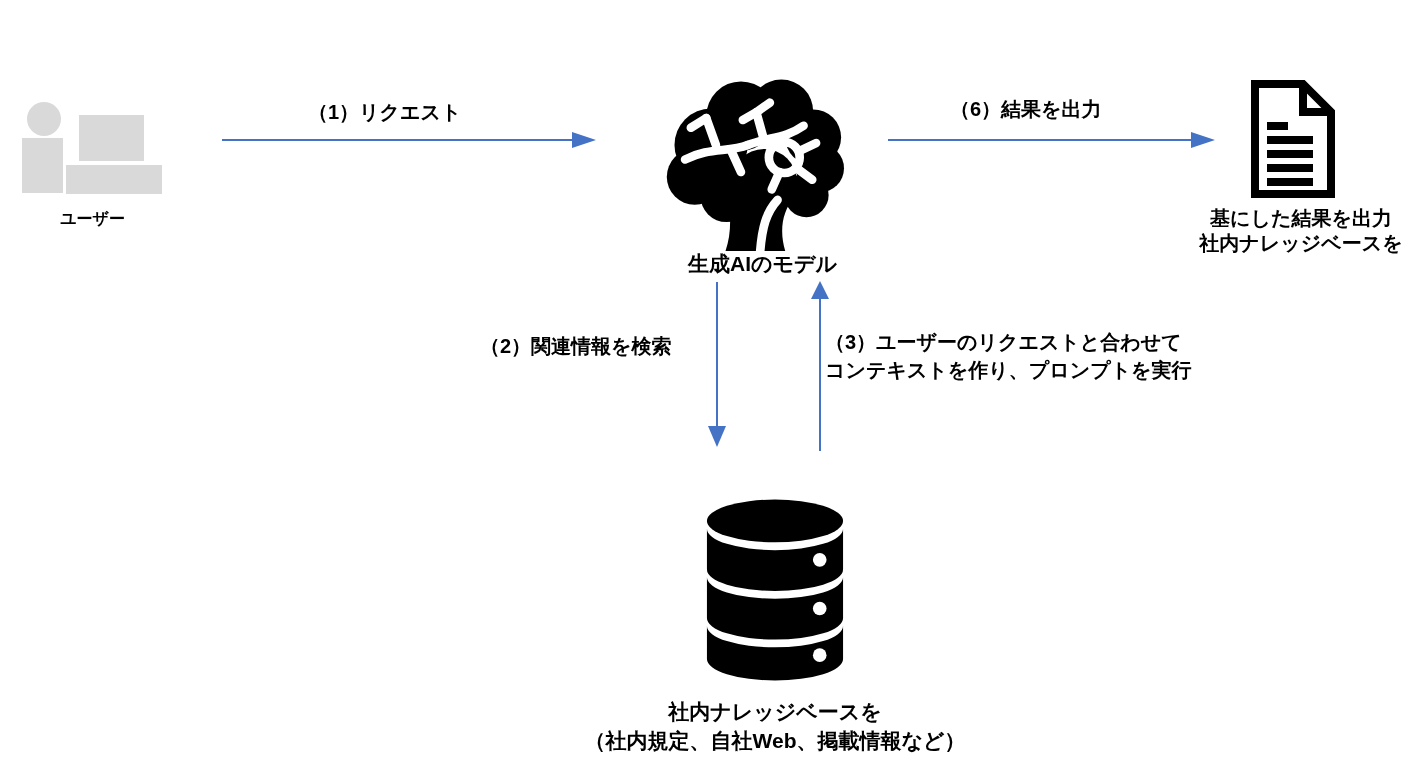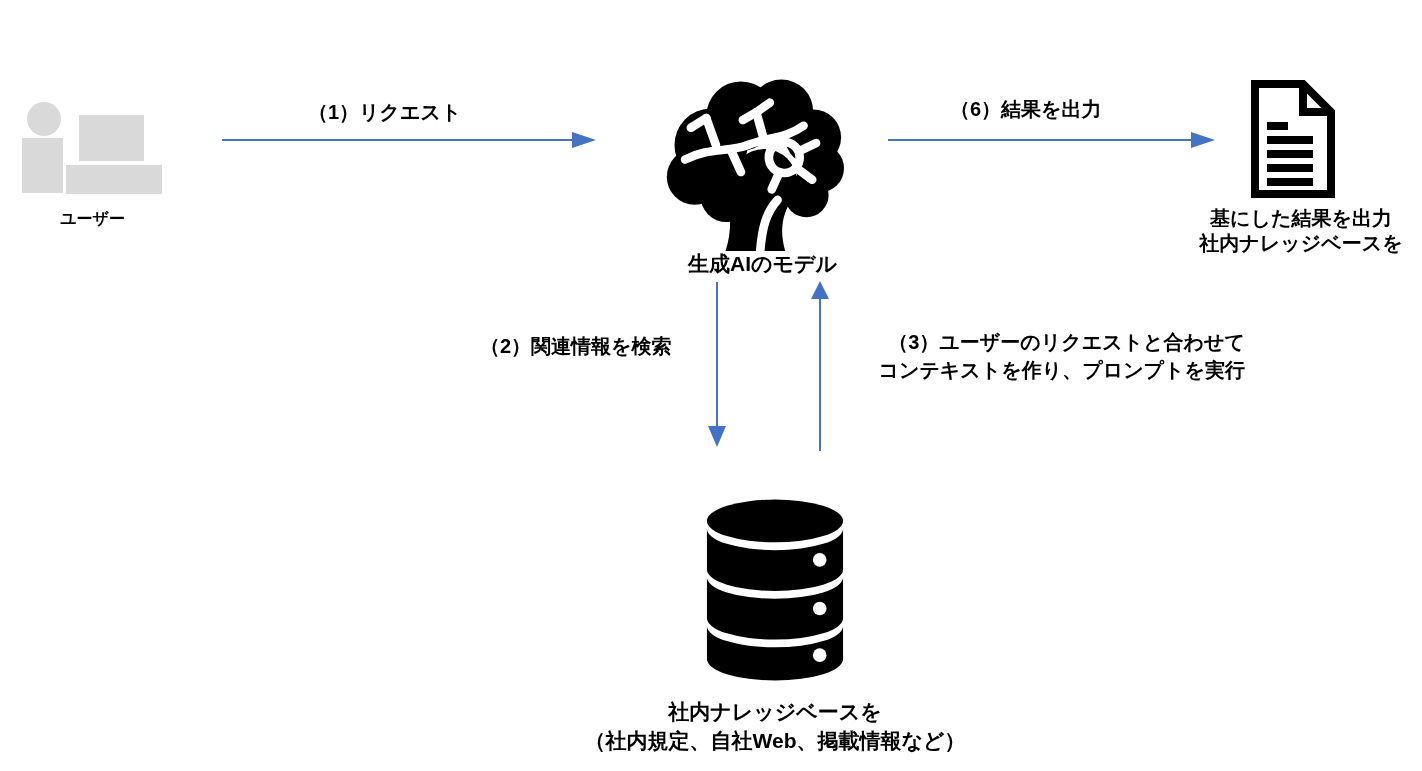--- a/index.html
+++ b/index.html
@@ -104,21 +104,21 @@
   <div class="lbl arrow-lbl" style="left:480px;top:333px;width:225px;text-align:left;">（2）関連情報を検索</div>
   <svg class="arrow" style="left:706px;top:282px;" width="22" height="166" viewBox="0 0 22 166" aria-hidden="true">
     <line x1="11" y1="0" x2="11" y2="146"></line>
     <polygon points="2,144 20,144 11,165"></polygon>
   </svg>
 
   <svg class="arrow" style="left:809px;top:280px;" width="22" height="172" viewBox="0 0 22 172" aria-hidden="true">
     <polygon points="11,1 2,19 20,19"></polygon>
     <line x1="11" y1="17" x2="11" y2="171"></line>
   </svg>
-  <div class="lbl arrow-lbl" style="left:825px;top:328px;width:420px;text-align:right;line-height:28px;">
+  <div class="lbl arrow-lbl" style="left:825px;top:328px;width:420px;text-align:left;line-height:28px;">
     <div>（3）ユーザーのリクエストと合わせて</div>
     <div>コンテキストを作り、プロンプトを実行</div>
   </div>
 
   <svg class="icon black-icon" style="left:705px;top:497px;" width="140" height="186" viewBox="0 0 144 190" aria-hidden="true">
     <g fill="currentColor">
       <ellipse cx="72" cy="24" rx="70" ry="22"></ellipse>
       <path d="M2,32  A70,22 0 0 0 142,32  L142,74  A70,22 0 0 1 2,74  Z"></path>
       <path d="M2,82  A70,22 0 0 0 142,82  L142,124 A70,22 0 0 1 2,124 Z"></path>
       <path d="M2,132 A70,22 0 0 0 142,132 L142,166 A70,22 0 0 1 2,166 Z"></path>

